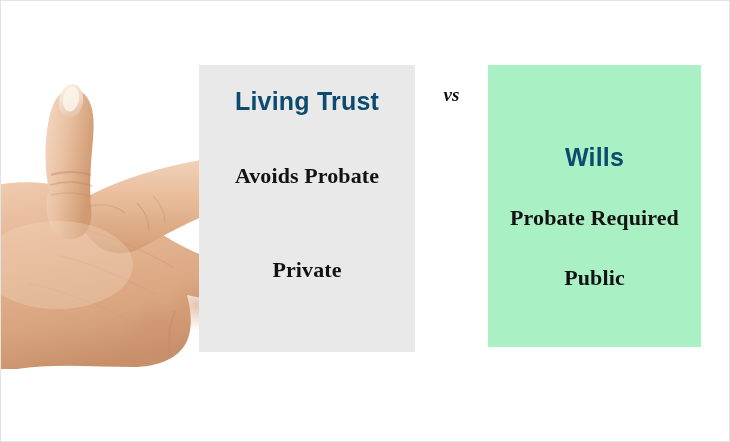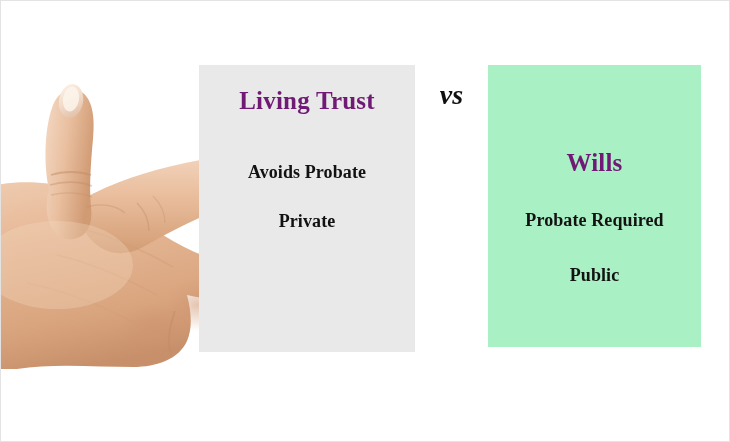--- a/index.html
+++ b/index.html
@@ -58,59 +58,59 @@
   #panel-wills {
     left: 487px;
     top: 64px;
     width: 213px;
     height: 282px;
     background: #a9f0c5;
     justify-content: center;
   }
 
   .panel-title {
-    font-family: Liberation Serif, serif;
+    font-family: Liberation Sans, sans-serif;
     font-size: 25px;
     font-weight: 700;
-    color: #701a75;
+    color: #0c4a6e;
     letter-spacing: 0.2px;
     white-space: nowrap;
   }
   #panel-living-trust .panel-title { margin-top: 22px; }
   #panel-wills .panel-title { margin-top: 22px; }
 
   .panel-item {
     font-family: "Liberation Serif", "DejaVu Serif", serif;
-    font-size: 18px;
+    font-size: 22px;
     font-weight: 700;
     color: #121212;
     text-align: center;
     white-space: nowrap;
     letter-spacing: 0.1px;
   }
 
   #panel-living-trust .panel-item:nth-of-type(1) { margin-top: 41px; }
   #panel-living-trust .panel-item:nth-of-type(2) { margin-top: 47px; }
-  #panel-living-trust .panel-item:nth-of-type(3) { margin-top: 28px; }
+  #panel-living-trust .panel-item:nth-of-type(3) { margin-top: 68px; }
 
   #panel-wills .panel-item:nth-of-type(1) { margin-top: 41px; }
   #panel-wills .panel-item:nth-of-type(2) { margin-top: 33px; }
   #panel-wills .panel-item:nth-of-type(3) { margin-top: 34px; }
 
   
   #versus-label {
     position: absolute;
     left: 414px;
     top: 79px;
     width: 73px;
     text-align: center;
     font-family: "Liberation Serif", "DejaVu Serif", serif;
     font-style: italic;
     font-weight: 700;
-    font-size: 28px;
+    font-size: 19px;
     color: #101010;
     line-height: 30px;
   }
 </style>
 </head>
 <body>
 
 <div id="canvas">
 
   <div id="hand-illustration">

